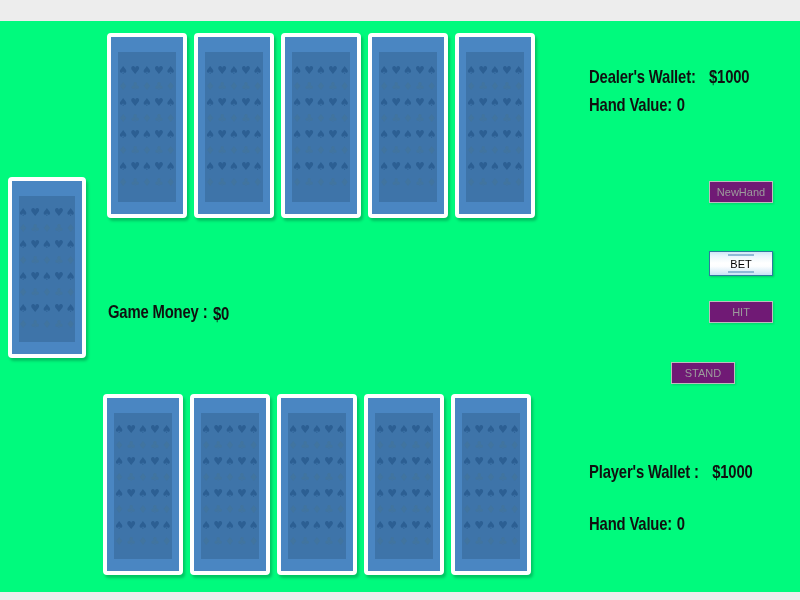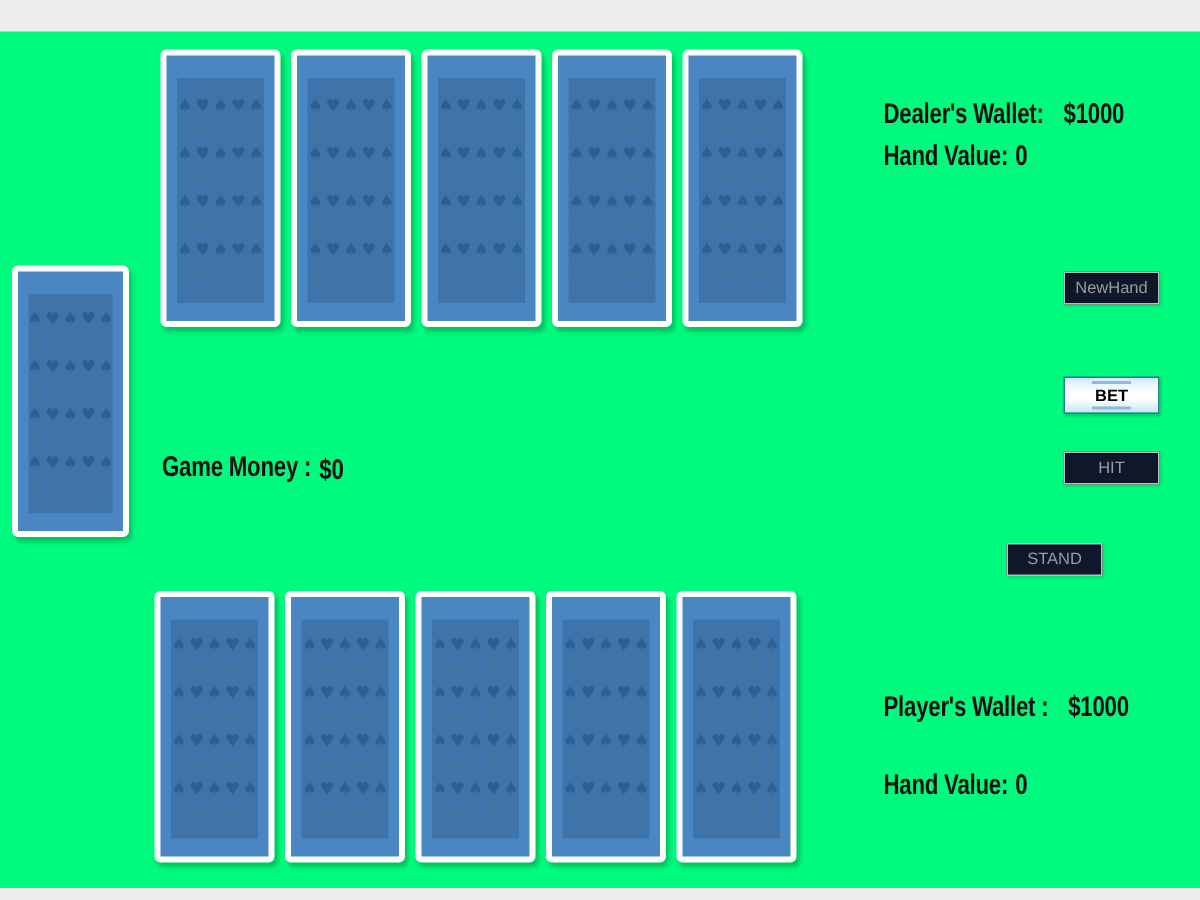--- a/index.html
+++ b/index.html
@@ -57,30 +57,30 @@
   #player-hand   { left:589px; top:513px; }
 
   
   .btn {
     position:absolute; width:64px; height:22px; box-sizing:border-box;
     display:flex; align-items:center; justify-content:center;
     font-family:"Liberation Sans", sans-serif; font-size:11px;
     cursor:default; user-select:none;
   }
   .btn.disabled {
-    background:#0f172a; border:1px solid #BDBDBD; color:#9C9C9C;
+    background:#701a75; border:1px solid #BDBDBD; color:#9C9C9C;
     box-shadow:1px 1px 2px rgba(0,0,0,0.15);
   }
   #btn-newhand { left:709px; top:181px; }
   #btn-hit     { left:709px; top:301px; }
   #btn-stand   { left:671px; top:362px; }
   #btn-bet {
     left:709px; top:251px; height:25px;
     background:linear-gradient(180deg,#CFE8F8 0%,#EAF5FC 18%,#FFFFFF 48%,#FDFEFF 62%,#C9E4F5 100%);
-    border:1px solid #2E7A9E; color:#000; font-weight:700;
+    border:1px solid #2E7A9E; color:#000; font-weight:400;
     box-shadow:1px 1px 2px rgba(0,0,0,0.2);
   }
   #btn-bet::before, #btn-bet::after {
     content:""; position:absolute; left:50%; transform:translateX(-50%);
     width:26px; height:2px; background:#8FB9D6;
   }
   #btn-bet::before { top:2px; }
   #btn-bet::after  { bottom:2px; }
 </style>
 </head>

